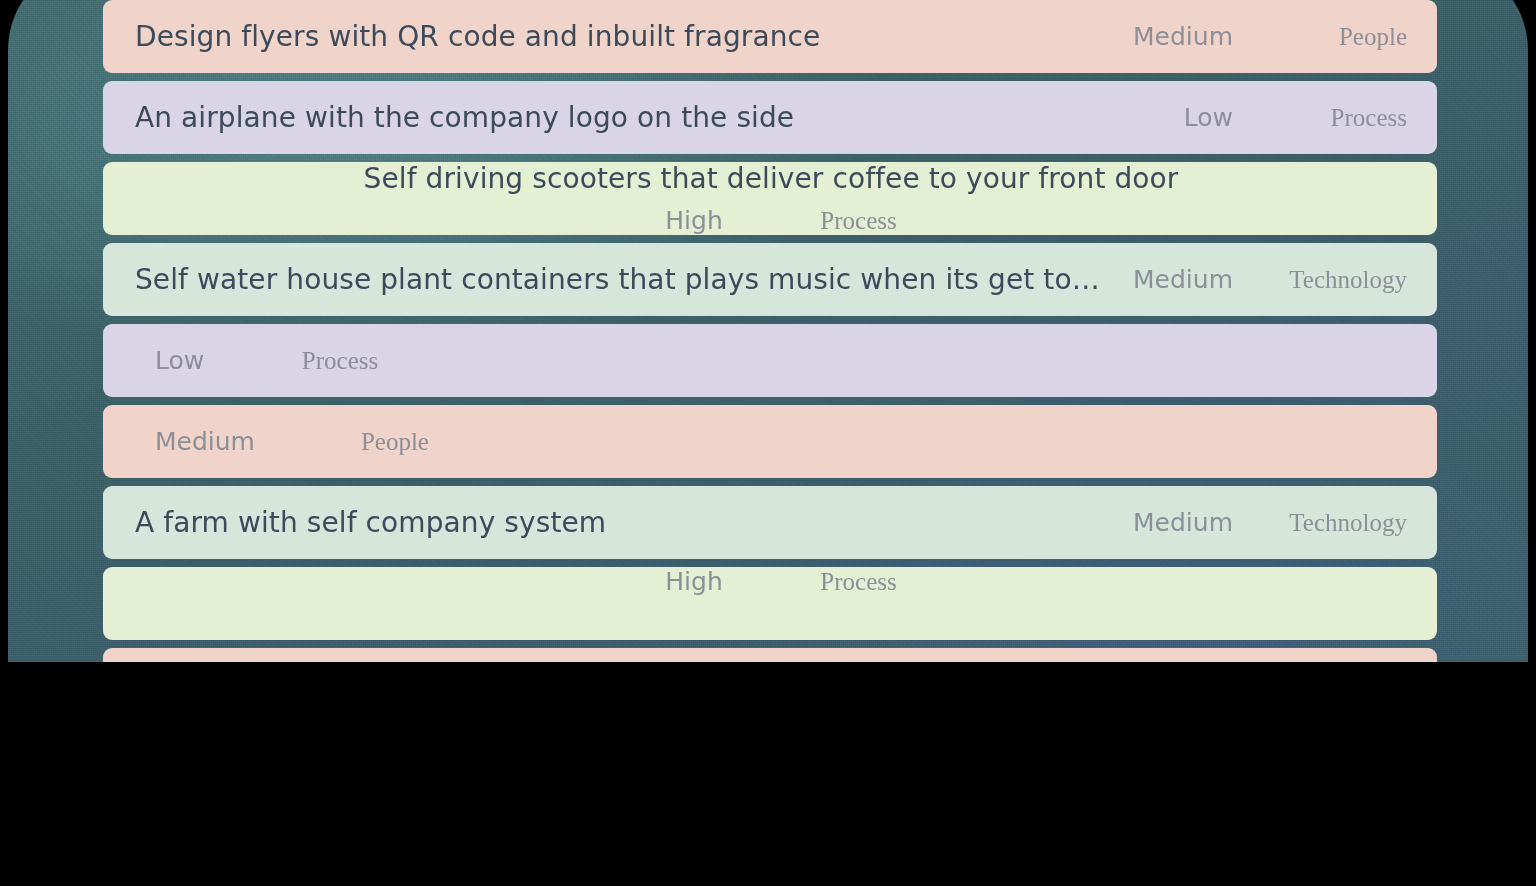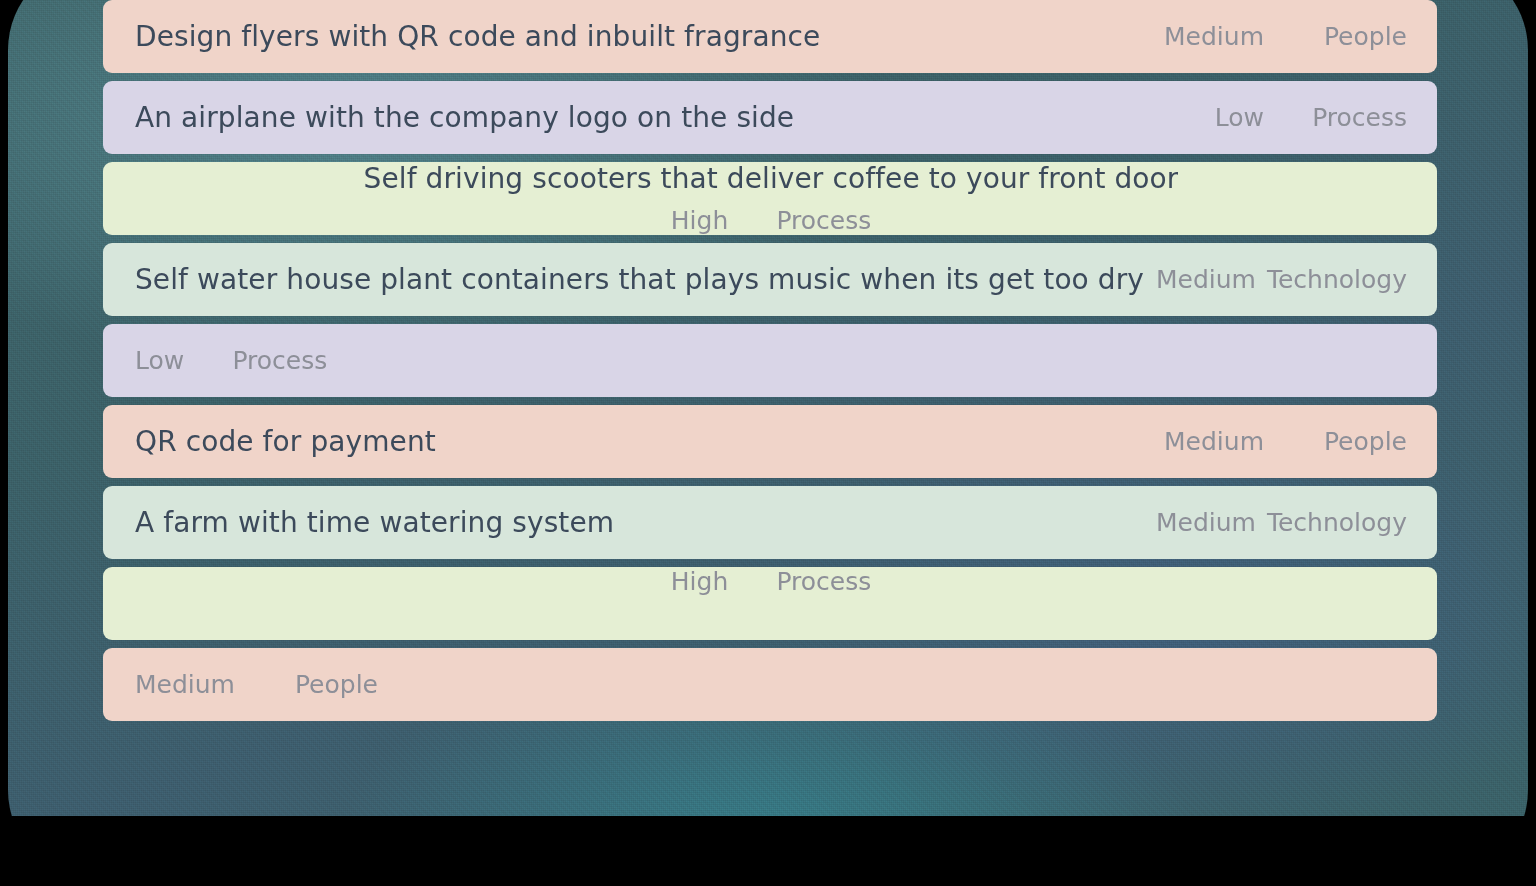--- a/index.html
+++ b/index.html
@@ -4,21 +4,21 @@
 <title>Idea List</title>
 <style>
   html, body {
     margin: 0;
     padding: 0;
     background: #000000;
   }
   #screen {
     position: relative;
     width: 1536px;
-    height: 816px;
+    height: 662px;
     overflow: hidden;
     background: #000;
     font-family: "DejaVu Sans", "Liberation Sans", sans-serif;
   }
 
   
   #backdrop {
     position: absolute;
     left: 8px;
     top: -40px;
@@ -100,29 +100,30 @@
     color: #3c4a5b;
     letter-spacing: .1px;
     white-space: nowrap;
     flex: 1 1 auto;
     overflow: hidden;
     text-overflow: ellipsis;
   }
   .row-meta {
     display: flex;
     align-items: center;
-    gap: 11px;
+    gap: 42px;
     flex: 0 0 auto;
+    margin-left: 20px;
   }
   .row-effort, .row-category {
     font-size: 25px;
     color: #8d8f98;
     white-space: nowrap;
   }
-  .row-category { min-width: 132px; text-align: right; }
+  .row-category { min-width: 132px; text-align: right; font-family: Liberation Serif, serif; }
   .row-effort   { text-align: right; }
 
   
   .c-peach    { background: #f0d4c9; }
   .c-lavender { background: #d9d5e7; align-items: center; }
   .c-lime     { background: #e5efd3; flex-direction: column; }
   .c-mint     { background: #d7e6db; }
 </style>
 </head>
 <body>
@@ -163,28 +164,27 @@
           <div class="row-category">Technology</div>
         </div>
       </div>
       <div class="row c-lavender">
         <div class="row-meta">
           <div class="row-effort">Low</div>
           <div class="row-category">Process</div>
         </div>
       </div>
       <div class="row c-peach">
-        <div class="row-title">QR code for payment</div>
         <div class="row-meta">
           <div class="row-effort">Medium</div>
           <div class="row-category">People</div>
         </div>
       </div>
       <div class="row c-mint">
-        <div class="row-title">A farm with time watering system</div>
+        <div class="row-title">A farm with self company system</div>
         <div class="row-meta">
           <div class="row-effort">Medium</div>
           <div class="row-category">Technology</div>
         </div>
       </div>
       <div class="row c-lime">
         <div class="row-meta">
           <div class="row-effort">High</div>
           <div class="row-category">Process</div>
         </div>

